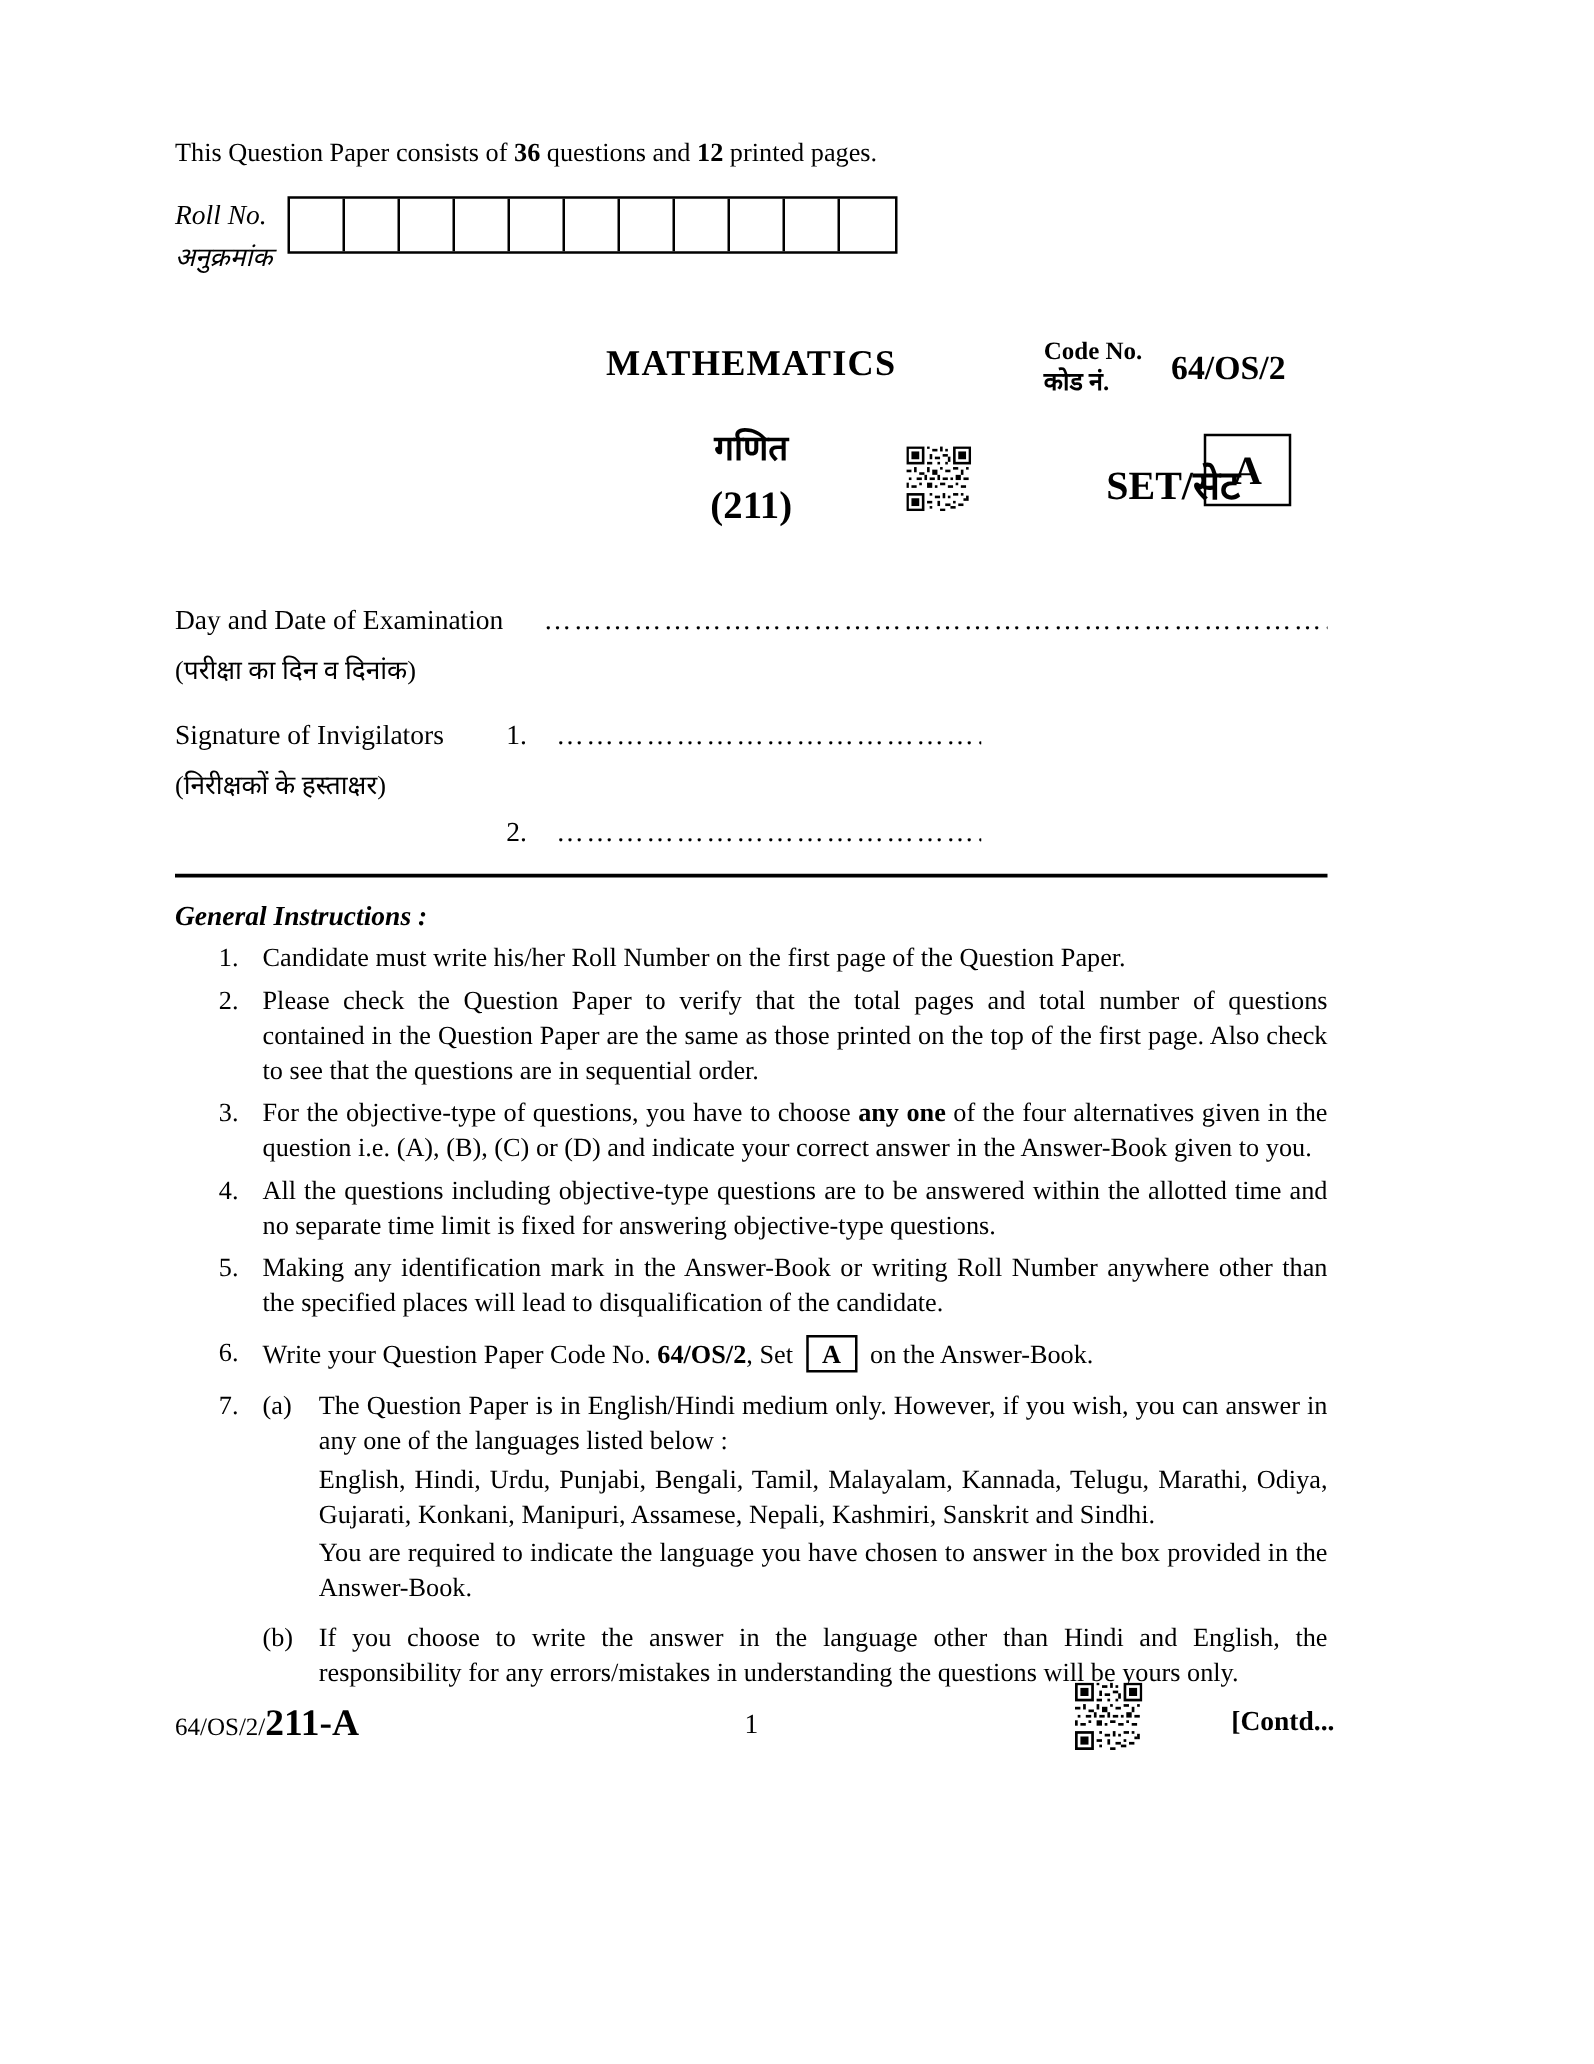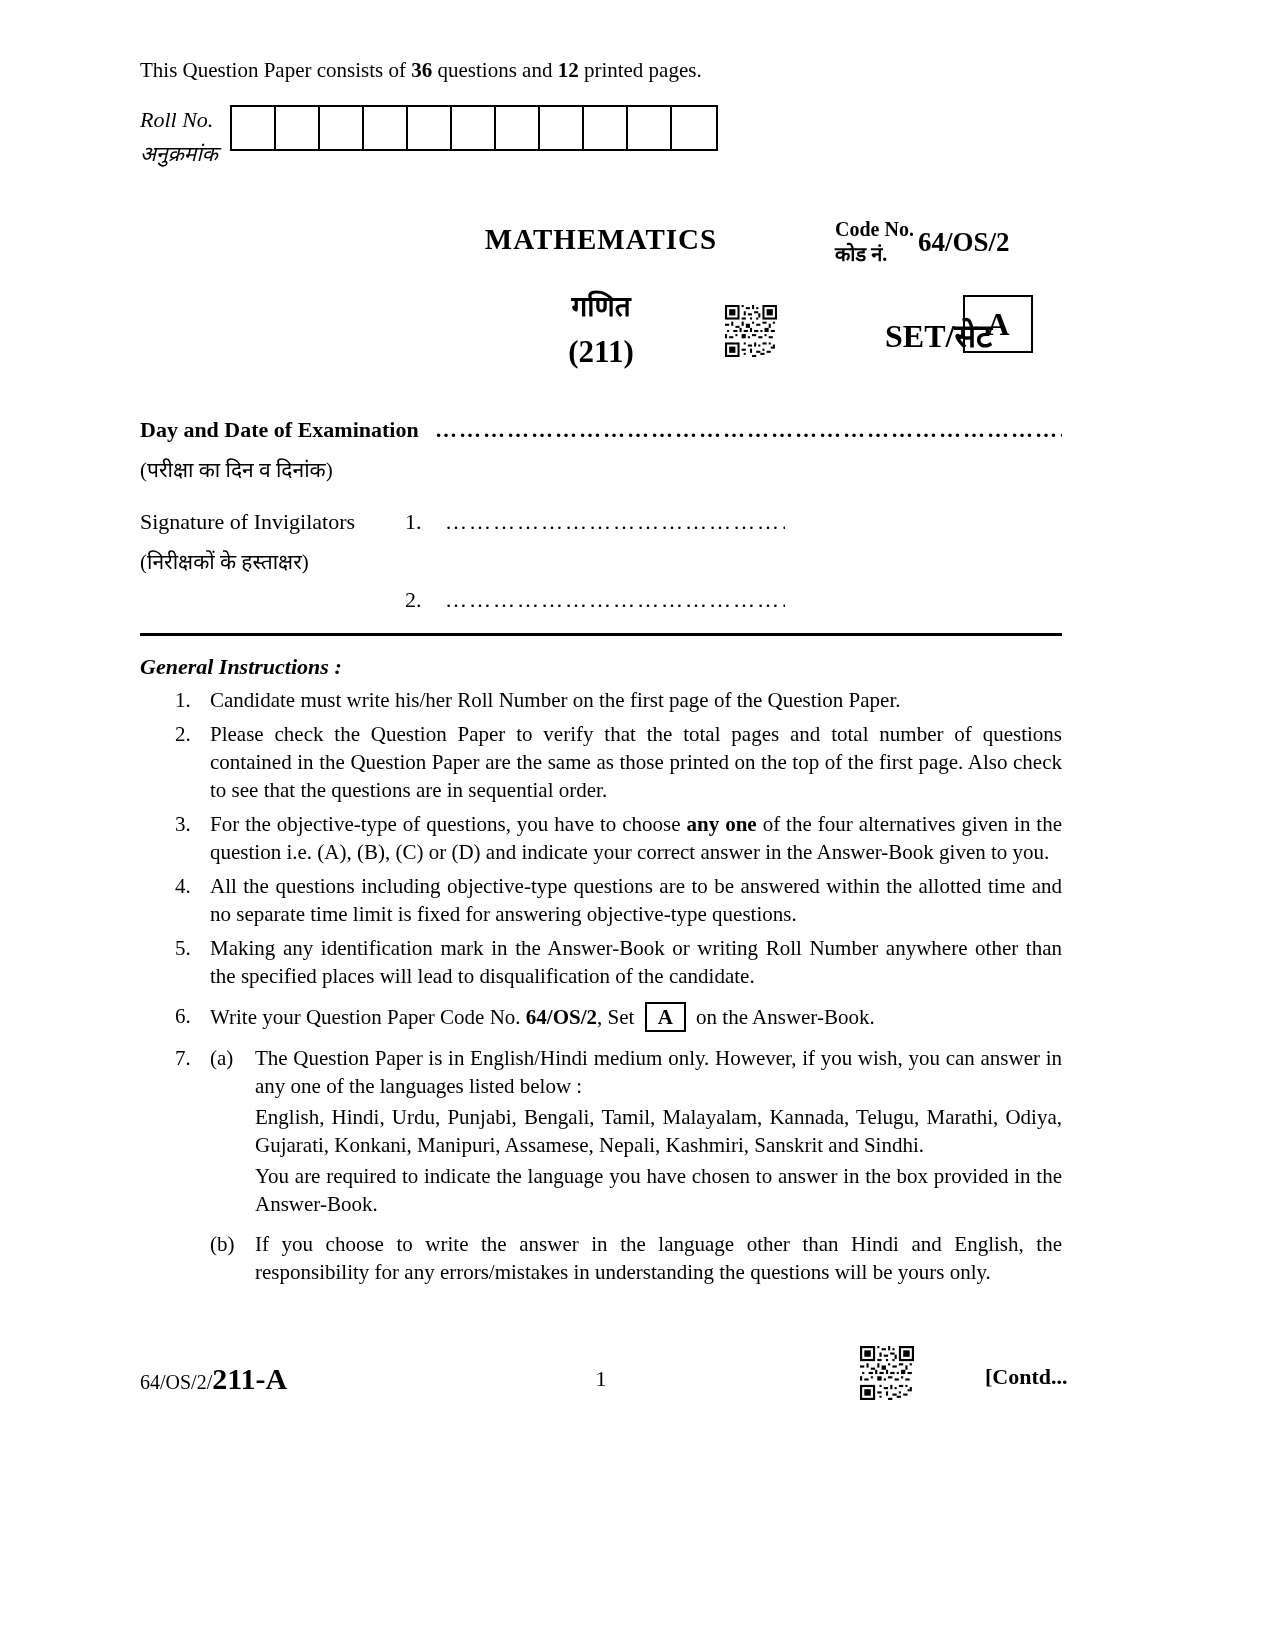--- a/index.html
+++ b/index.html
@@ -3,21 +3,21 @@
 <meta charset="utf-8">
 <style>
   * { margin:0; padding:0; box-sizing:border-box; }
   html,body { background:#ffffff; }
   .page {
     position:relative; width:1275px; height:1651px; margin:0 auto;
     background:#ffffff; color:#000;
     font-family:"Liberation Serif","DejaVu Serif",serif;
     overflow:hidden;
   }
-  .content { position:absolute; left:140px; top:0; width:922px; padding-top:58px; }
+  .content { position:absolute; left:140px; top:0; width:922px; padding-top:110px; }
 
   .note-en { font-size:21px; }
   .note-hi { font-size:22px; margin-top:14px; }
   b { font-weight:bold; }
 
   
   .roll-row { display:flex; margin-top:22px; align-items:flex-start; }
   .roll-labels { width:90px; padding-top:2px;font-style:italic; }
   .roll-label-en { font-size:22px; }
   .roll-label-hi { font-size:21px; margin-top:6px; }
@@ -26,29 +26,29 @@
   .roll-cell:last-child { border-right:none; }
 
   
   .header { position:relative; height:196px; margin-top:50px; }
   .title-block { position:absolute; left:0; right:0; top:6px; text-align:center; }
   .subject-en { font-size:29px; font-weight:bold; letter-spacing:1px;text-align:center; }
   .subject-hi { font-size:28px; font-weight:bold; margin-top:30px; }
   .subject-code { font-size:31px; font-weight:bold; margin-top:10px; }
   .qr { width:52px; height:52px; display:block; }
   .qr-top { position:absolute; left:585px; top:88px; }
-  .code-group { position:absolute; left:695px; top:0; display:flex; gap:4px; align-items:center; }
+  .code-group { position:absolute; left:695px; top:0; display:flex; gap:23px; align-items:center; }
   .code-labels { font-size:20px; font-weight:bold; line-height:1.25; }
   .code-value { font-size:27px; font-weight:bold; }
   .set-label { position:absolute; left:745px; top:96px; font-size:32px; font-weight:bold;font-family:Liberation Serif, serif; }
   .set-box { position:absolute; left:823px; top:78px; width:70px; height:58px; border:2px solid #000;
              display:flex; align-items:center; justify-content:center; font-size:32px; font-weight:bold; }
 
   
-  .field-row { display:flex; margin-top:4px; font-size:22px; align-items:flex-start;font-weight:bold; }
+  .field-row { display:flex; margin-top:18px; font-size:22px; align-items:flex-start; }
   .field-label { width:295px; flex:none; }
   .dots { overflow:hidden; white-space:nowrap; letter-spacing:2px; }
   .dots-day { flex:1; }
   .field-hi { font-size:21px; margin-top:12px; }
   .sign-block { margin-top:26px; }
   .sign-row { display:flex; font-size:22px; align-items:baseline; }
   .sign-label { width:265px; flex:none; }
   .sign-no { width:40px; flex:none; }
   .dots-sign { width:340px; }
   .sign-row2 { margin-left:265px; margin-top:12px; }

